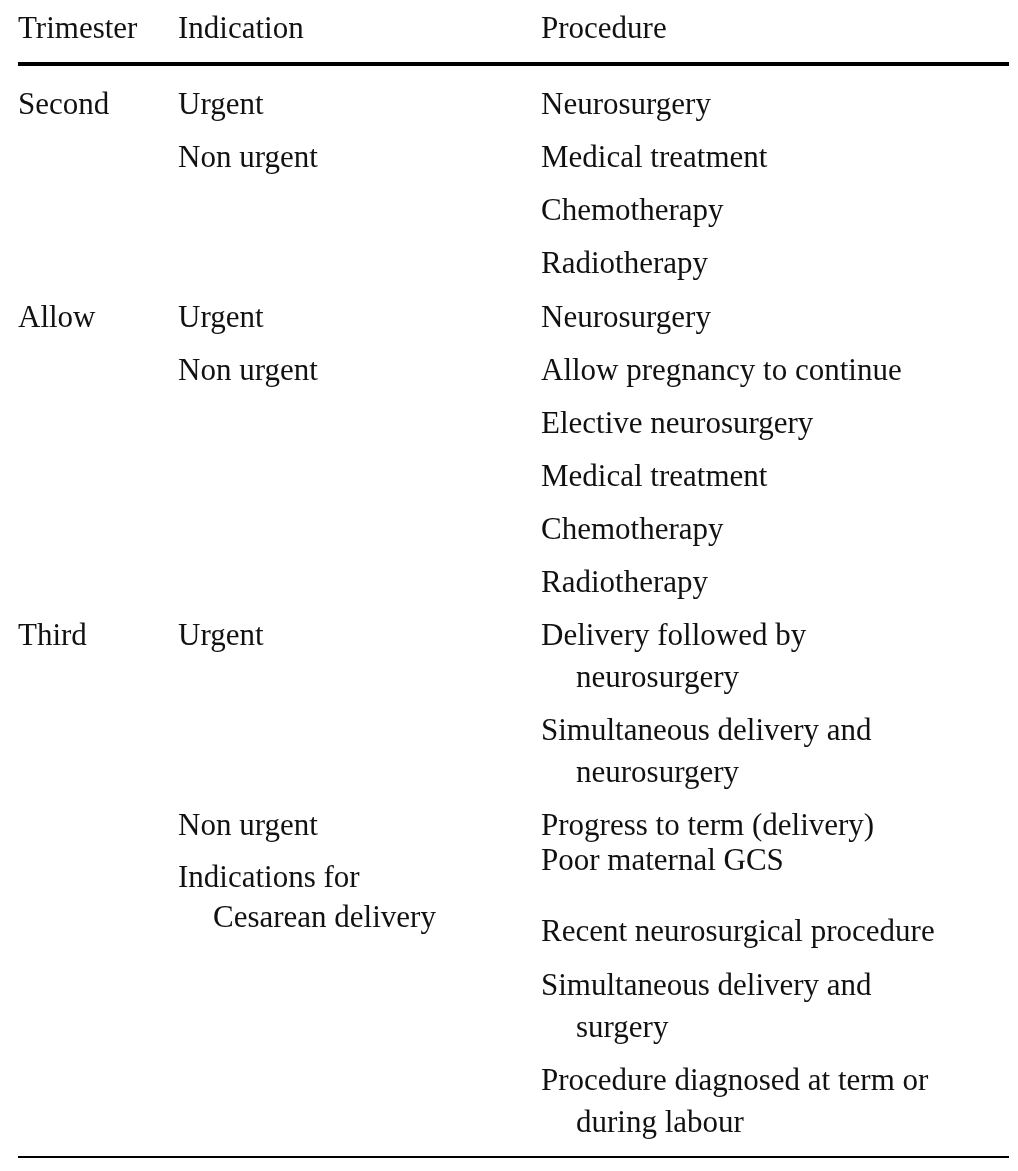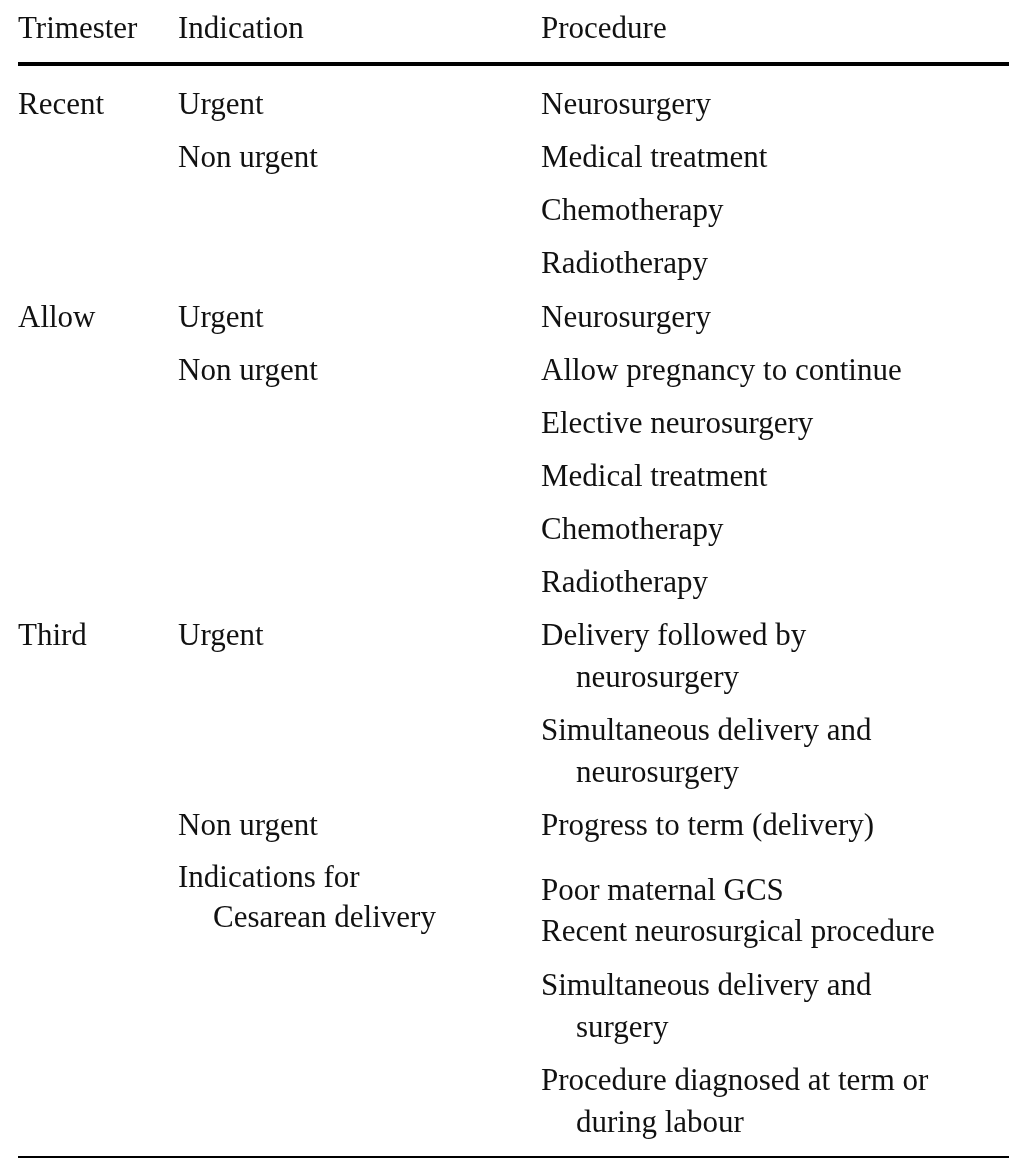--- a/index.html
+++ b/index.html
@@ -68,21 +68,21 @@
 <div class="table">
 
   <div class="header">
     <span class="hcell col-tri">Trimester</span>
     <span class="hcell col-ind">Indication</span>
     <span class="hcell col-proc">Procedure</span>
   </div>
 
   <div class="rule-top"></div>
 
-  <div class="cell col-tri" style="top:83px">Recent</div>
+  <div class="cell col-tri" style="top:83px">Second</div>
   <div class="cell col-tri" style="top:296px">Allow</div>
   <div class="cell col-tri" style="top:614px">Third</div>
 
   <div class="cell col-ind" style="top:83px">Urgent</div>
   <div class="cell col-ind" style="top:136px">Non urgent</div>
   <div class="cell col-ind" style="top:296px">Urgent</div>
   <div class="cell col-ind" style="top:349px">Non urgent</div>
   <div class="cell col-ind" style="top:614px">Urgent</div>
   <div class="cell col-ind" style="top:804px">Non urgent</div>
   <div class="cell col-ind" style="top:857px; line-height:40px">
@@ -103,21 +103,21 @@
 
   <div class="cell col-proc" style="top:614px">
     <span class="l1">Delivery followed by</span>
     <span class="l2">neurosurgery</span>
   </div>
   <div class="cell col-proc" style="top:709px">
     <span class="l1">Simultaneous delivery and</span>
     <span class="l2">neurosurgery</span>
   </div>
   <div class="cell col-proc" style="top:804px">Progress to term (delivery)</div>
-  <div class="cell col-proc" style="top:869px">Poor maternal GCS</div>
+  <div class="cell col-proc" style="top:839px">Poor maternal GCS</div>
   <div class="cell col-proc" style="top:910px">Recent neurosurgical procedure</div>
   <div class="cell col-proc" style="top:964px">
     <span class="l1">Simultaneous delivery and</span>
     <span class="l2">surgery</span>
   </div>
   <div class="cell col-proc" style="top:1059px">
     <span class="l1">Procedure diagnosed at term or</span>
     <span class="l2">during labour</span>
   </div>
 

